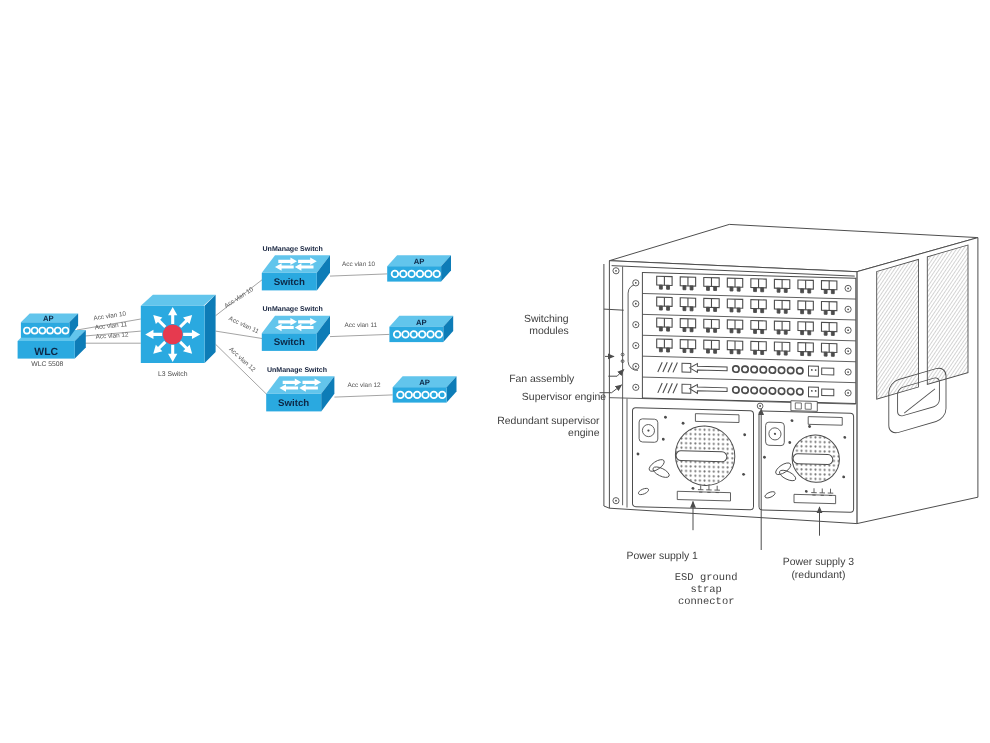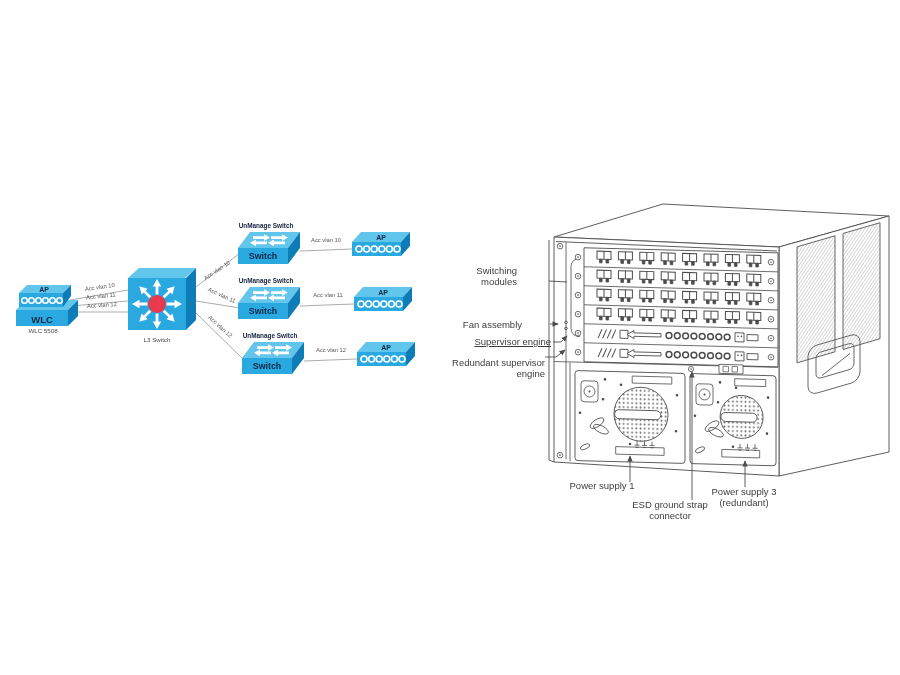--- a/index.html
+++ b/index.html
@@ -1,21 +1,21 @@
 <!DOCTYPE html>
 <html><head>
 <meta charset="utf-8">
 <style>
   html,body{margin:0;padding:0;background:#fff;}
   .stage{position:relative;width:900px;height:675px;background:#fff;overflow:hidden;
          font-family:"Liberation Sans",sans-serif;}
   svg{position:absolute;display:block;}
   #topo{left:0;top:195px;}
   #chassis{left:430px;top:195px;}
-  .co{position:absolute;color:#3d3d3d;font-size:9.5px;line-height:11px;}
+  .co{position:absolute;color:#3d3d3d;font-size:9.5px;line-height:11px;margin-top:20px;}
   .co.r{text-align:right;}
   .co.c{text-align:center;}
   text{font-family:"Liberation Sans","DejaVu Sans",sans-serif;}
 </style>
 </head>
 <body>
 
 <div class="stage">
 
   <svg id="topo" width="460" height="205" viewBox="0 195 460 205">
@@ -356,19 +356,19 @@
       <path d="M553,342 L561,342 L567,336" marker-end="url(#arr)"></path>
       <path d="M545,357 L556,357 L565,350" marker-end="url(#arr)"></path>
       <line x1="630" y1="482" x2="630" y2="456" marker-end="url(#arr)"></line>
       <line x1="692" y1="500" x2="692" y2="372" marker-end="url(#arr)"></line>
       <line x1="745" y1="487" x2="745" y2="461" marker-end="url(#arr)"></line>
     </g>
   </svg>
 
   <div class="co r" style="left:467px;top:265px;width:50px;">Switching modules</div>
   <div class="co r" style="left:432px;top:319px;width:90px;">Fan assembly</div>
-  <div class="co r" style="left:441px;top:336px;width:110px;text-decoration:underline;">Supervisor engine</div>
+  <div class="co r" style="left:441px;top:336px;width:110px;">Supervisor engine</div>
   <div class="co r" style="left:447px;top:357px;width:98px;">Redundant supervisor engine</div>
   <div class="co c" style="left:552px;top:480px;width:100px;">Power supply 1</div>
-  <div class="co c" style="left:628px;top:499px;width:84px;">ESD ground strap connector</div>
+  <div class="co c" style="left:600px;top:499px;width:84px;font-family:Liberation Mono, monospace;">ESD ground strap connector</div>
   <div class="co c" style="left:708px;top:486px;width:72px;">Power supply 3 (redundant)</div>
 
 </div>
 
 </body></html>

